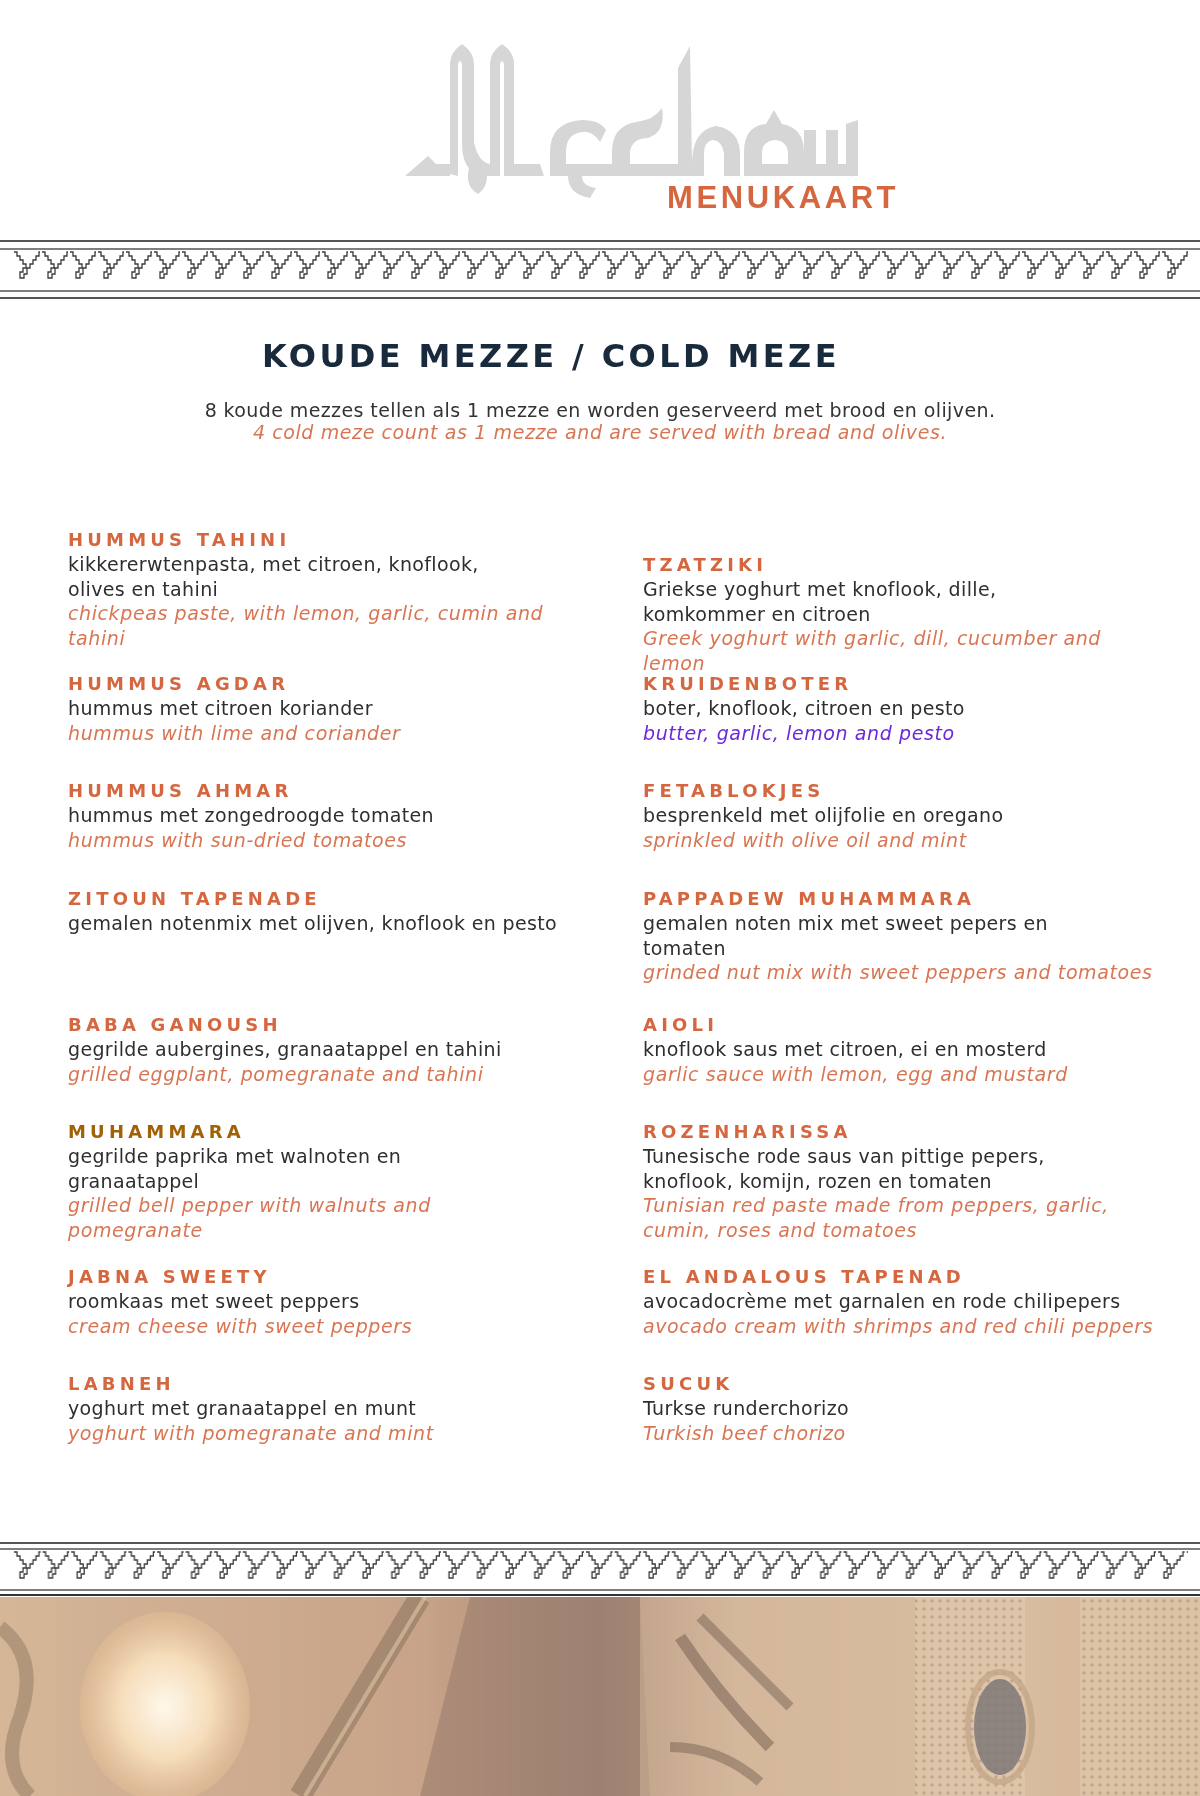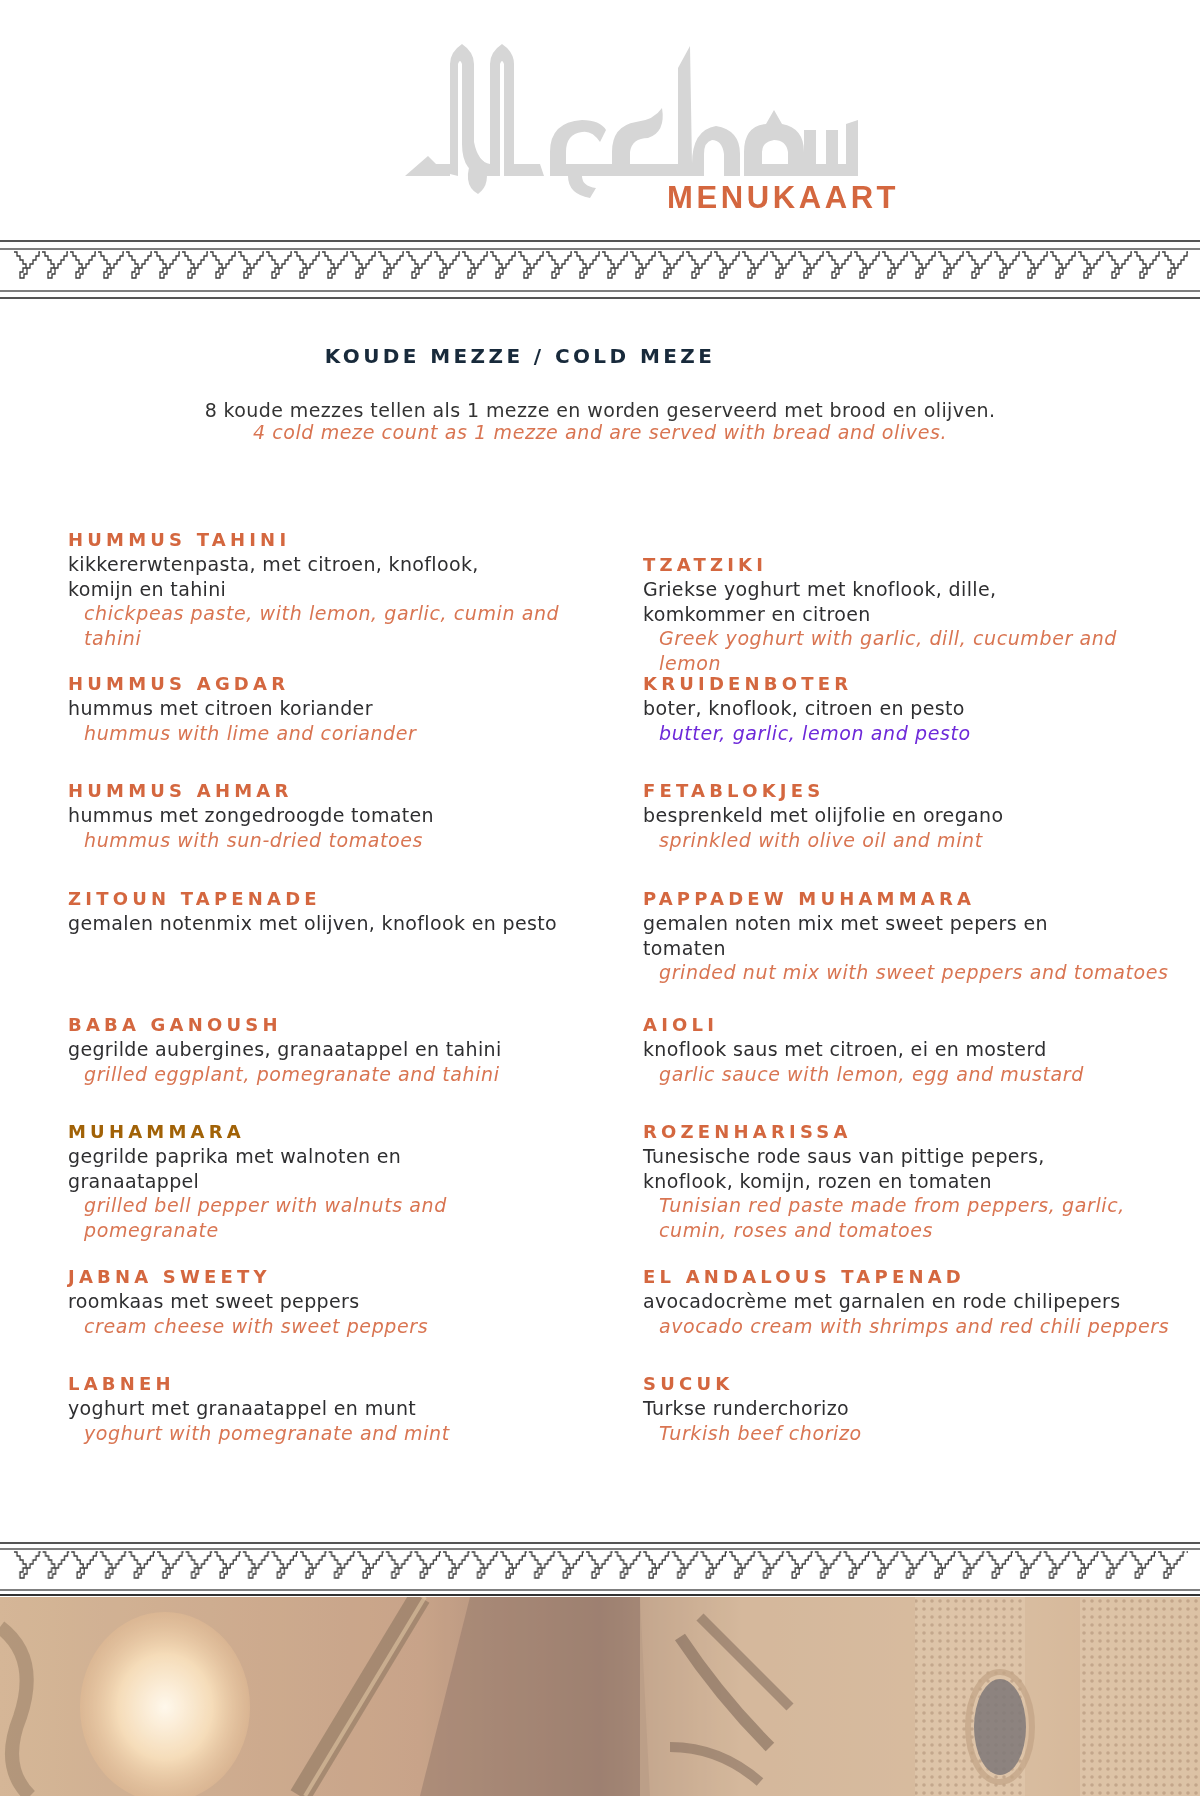--- a/index.html
+++ b/index.html
@@ -3,30 +3,30 @@
 <meta charset="utf-8">
 <style>
   html, body { margin: 0; padding: 0; background: #ffffff; }
   body { width: 1200px; height: 1796px; position: relative; overflow: hidden;
          font-family: "DejaVu Sans", sans-serif; }
   .logo { position: absolute; left: 400px; top: 34px; width: 460px; height: 170px; }
   .menukaart { position: absolute; left: 667px; top: 180px; font-family: "Liberation Sans", sans-serif;
                font-weight: bold; font-size: 31px; letter-spacing: 3.6px; line-height: 36px; }
   .border { position: absolute; left: 0; width: 1200px; height: 62px; }
   .heading { position: absolute; left: 0; width: 1040px; top: 338px; text-align: center;
-             font-family: "DejaVu Sans", sans-serif; font-weight: bold; font-size: 20px;
-             letter-spacing: 3.4px; line-height: 36px; }
+             font-family: "DejaVu Sans", sans-serif; font-weight: bold; font-size: 32px;
+             letter-spacing: 3.4px; line-height: 36px; padding-left: 31px; }
   .intro { position: absolute; left: 0; width: 1200px; text-align: center; font-size: 19px; line-height: 24px; }
   .intro-nl { top: 398px; color: #333333; letter-spacing: 0.4px; }
   .intro-en { top: 420px; font-style: italic; letter-spacing: 0.6px; }
   .item { position: absolute; width: 520px; }
   .item .title { font-family: "DejaVu Sans", sans-serif; font-weight: bold; font-size: 18px;
                  letter-spacing: 4.2px; line-height: 24px; }
   .item .nl { font-size: 19px; line-height: 24.5px; color: #2e2e30; letter-spacing: 0.35px; }
-  .item .en { font-size: 19px; line-height: 24.5px; font-style: italic; letter-spacing: 0.6px; margin-left: 16px; }
+  .item .en { font-size: 19px; line-height: 24.5px; font-style: italic; letter-spacing: 0.6px; }
   .photo { position: absolute; left: 0; top: 1597px; width: 1200px; height: 199px; overflow: hidden; }
 </style>
 </head>
 <body>
 
 <svg class="logo" viewBox="0 0 460 170" xmlns="http://www.w3.org/2000/svg">
   <g fill="#D6D6D6">
 
     <path d="M52 20 Q62 4 72 20 L72 110 Q72 126 82 130 L82 140 Q60 140 56 118 L56 28 Q62 22 68 28 L68 112 Z" opacity="0"></path>
     <path d="M50 140 L50 30 Q50 18 62 10 Q74 18 74 30 L74 108 Q78 128 90 130 L90 30 Q90 18 102 10 Q114 18 114 30 L114 130 L140 130 L144 142 L104 142 L104 30 Q102 24 100 30 L100 142 L86 142 Q62 140 62 110 L62 30 Q60 24 58 30 L58 142 Z"></path>
@@ -60,21 +60,21 @@
   <line x1="0" y1="53" x2="1200" y2="53" stroke="#555" stroke-width="1.4"></line>
   <line x1="0" y1="60" x2="1200" y2="60" stroke="#555" stroke-width="2"></line>
 </svg>
 
 <div class="heading" style="color:#182A3B;">KOUDE MEZZE / COLD MEZE</div>
 <div class="intro intro-nl">8 koude mezzes tellen als 1 mezze en worden geserveerd met brood en olijven.</div>
 <div class="intro intro-en" style="color:#D97552;">4 cold meze count as 1 mezze and are served with bread and olives.</div>
 
 <div class="item" style="left:68px; top:528px;">
   <div class="title" style="color:#D4673F;">HUMMUS TAHINI</div>
-  <div class="nl" style="width:460px;">kikkererwtenpasta, met citroen, knoflook, komijn en tahini</div>
+  <div class="nl" style="width:460px;">kikkererwtenpasta, met citroen, knoflook, olives en tahini</div>
   <div class="en" style="color:#D97552; width:510px;">chickpeas paste, with lemon, garlic, cumin and tahini</div>
 </div>
 <div class="item" style="left:68px; top:672px;">
   <div class="title" style="color:#D4673F;">HUMMUS AGDAR</div>
   <div class="nl">hummus met citroen koriander</div>
   <div class="en" style="color:#D97552;">hummus with lime and coriander</div>
 </div>
 <div class="item" style="left:68px; top:779px;">
   <div class="title" style="color:#D4673F;">HUMMUS AHMAR</div>
   <div class="nl">hummus met zongedroogde tomaten</div>

